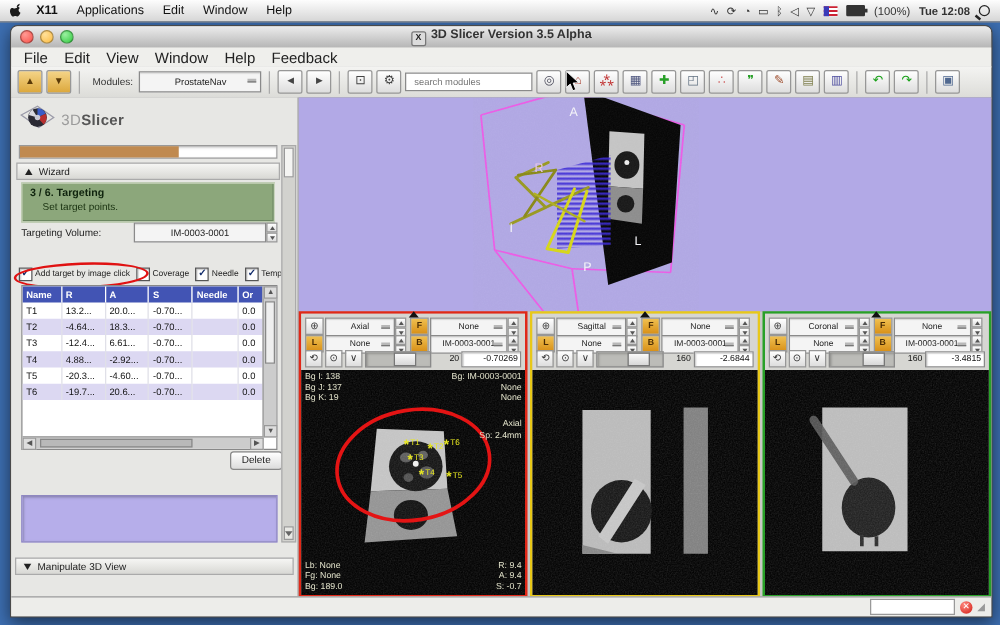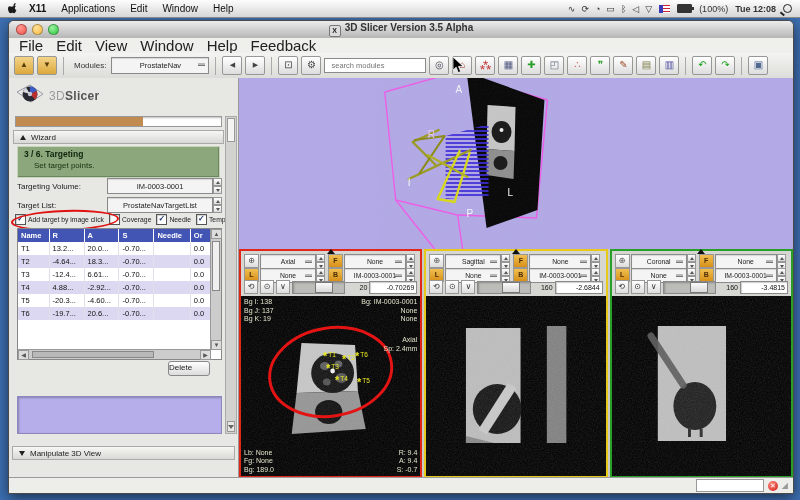--- a/index.html
+++ b/index.html
@@ -18,21 +18,21 @@
   
   .win{position:absolute;left:8px;top:20px;width:784px;height:472px;background:#e2e2e0;border:1px solid #4a4a4a;border-radius:6px 6px 0 0;box-shadow:0 4px 14px rgba(0,0,0,.55)}
   .titlebar{position:absolute;top:0;left:0;right:0;height:17px;background:linear-gradient(#ececec,#b6b6b6);border-bottom:1px solid #888;border-radius:5px 5px 0 0;display:flex;align-items:center}
   .lights{display:flex;gap:5px;margin-left:7px}
   .lt{width:9px;height:9px;border-radius:50%;border:.5px solid rgba(0,0,0,.3)}
   .lt.r{background:radial-gradient(circle at 35% 30%,#ff9a94,#f85048)}
   .lt.y{background:radial-gradient(circle at 35% 30%,#ffe09a,#fcbb40)}
   .lt.g{background:radial-gradient(circle at 35% 30%,#9af0a0,#30c93e)}
   .wtitle{position:absolute;left:0;right:0;text-align:center;font-size:10px;font-weight:bold;color:#333}
   .wtico{display:inline-block;width:10px;height:10px;background:#dcdcdc;border:1px solid #777;border-radius:2px;font-size:7px;line-height:9px;vertical-align:-2px;margin-right:4px;text-align:center;color:#222}
-  .appmenu{position:absolute;top:17px;left:0;right:0;height:15px;background:#efefec;border-bottom:1px solid #c2c2c2;display:flex;gap:13px;align-items:center;padding-left:10px;font-size:15px;color:#222}
+  .appmenu{position:absolute;top:17px;left:0;right:0;height:15px;background:#efefec;border-bottom:1px solid #c2c2c2;display:flex;gap:13px;align-items:center;padding-left:10px;font-size:12px;color:#222}
   
   .toolbar{position:absolute;top:32px;left:0;right:0;height:25px;background:linear-gradient(#f4f4f2,#dcdcd8);border-bottom:1px solid #a8a8a8;display:flex;align-items:center;gap:3px;padding:0 5px;font-size:8px}
   .tbtn{width:18px;height:17px;border:1px solid #979797;background:linear-gradient(#ffffff,#dddddd);border-radius:2px;font-size:10px;line-height:15px;text-align:center;color:#444;flex:0 0 auto}
   .folder{position:relative;background:linear-gradient(#f4d488,#dca83c);font-size:8px;line-height:16px;color:#5a3a08}
   .tsep{width:1px;height:18px;background:#aaa;margin:0 3px;flex:0 0 auto}
   .tlabel{color:#333;margin:0 2px 0 4px}
   .combo{height:13px;border:1px solid #8a8a8a;background:#f4f4f4;box-shadow:inset 0 1px 1px rgba(0,0,0,.12);display:flex;align-items:center;justify-content:center;position:relative;font-size:7.5px;color:#222}
   .combo .dash{position:absolute;right:3px;top:5px;width:7px;height:2px;background:#b8b8b8;border-bottom:1px solid #777}
   .tmod{width:96px;height:15px}
   .search{width:88px;height:13px;border:1px solid #8a8a8a;font-size:7.5px;padding:0 6px;background:#fff;color:#333}
@@ -67,21 +67,21 @@
   .ttscroll{position:absolute;top:0;left:0;right:10px;bottom:9px;overflow:hidden}
   table.tt{border-collapse:collapse;width:100%;font-size:7.5px}
   table.tt th{background:#4254b4;color:#fff;font-weight:bold;text-align:left;padding:2px 3px;border-right:1px solid #fff;font-size:7.5px}
   table.tt td{padding:2px 3px;border-right:1px solid #e0e0e8;color:#111}
   table.tt tr.alt td{background:#dcd8f2}
   .vsb{position:absolute;top:0;right:0;bottom:9px;width:10px;background:#ccc;border-left:1px solid #999}
   .vsb .th{position:absolute;top:12px;left:1px;right:1px;height:48px;background:#efefef;border:1px solid #888}
   .hsb{position:absolute;left:0;right:10px;bottom:0;height:9px;background:#ccc;border-top:1px solid #999}
   .hsb .th{position:absolute;left:14px;top:1px;bottom:1px;width:120px;background:#b9b9b9;border:1px solid #888}
   .sbarrow{position:absolute;width:9px;height:8px;font-size:6px;line-height:8px;text-align:center;color:#555;background:#ddd;border:1px solid #999}
-  .delbtn{position:absolute;top:283px;right:28px;width:40px;height:13px;border:1px solid #888;border-radius:3px;background:linear-gradient(#fff,#dcdcdc);font-size:8px;text-align:left;line-height:12px;color:#222}
+  .delbtn{position:absolute;top:283px;right:12px;width:40px;height:13px;border:1px solid #888;border-radius:3px;background:linear-gradient(#fff,#dcdcdc);font-size:8px;text-align:center;line-height:12px;color:#222}
   .posrow{top:300px}
   .posrow input{width:42px;height:11px;border:1px solid #999;box-shadow:inset 1px 1px 2px rgba(0,0,0,.2);margin-left:4px;background:#fff}
   .lavbox{position:absolute;top:318px;left:8px;right:16px;height:36px;background:#b6aeea;border:1px solid #8f88c0;box-shadow:inset 1px 1px 2px rgba(0,0,0,.25)}
   .pscroll{position:absolute;top:38px;right:1px;width:10px;height:316px;background:#d2d2ce;border:1px solid #aaa}
   .pscroll .th{position:absolute;top:1px;left:1px;right:1px;height:22px;background:#f4f4f2;border:1px solid #999}
   .pscroll .ar{position:absolute;bottom:1px;left:1px;right:1px;height:9px;background:#e8e8e4;border:1px solid #999;display:flex;align-items:center;justify-content:center}
   .msec{position:absolute;left:3px;right:3px}
   
   .main{flex:1;display:flex;flex-direction:column;background:#9a9a9a;min-width:0}
   .v3d{height:171px;background:#b2a9e6;position:relative;overflow:hidden;flex:0 0 auto}
@@ -246,30 +246,20 @@
 
         <div class="stepbox">
           <div class="t">3 / 6. Targeting</div>
           <div class="s">Set target points.</div>
         </div>
 
         <div class="frow" style="top:100px">
           <span class="lab">Targeting Volume:</span>
           <span class="combo fcombo">
               <span>IM-0003-0001</span>
-            </span>
-          <span class="spin">
-              <i class="u"></i>
-              <i class="d"></i>
-            </span>
-        </div>
-        <div class="frow" style="top:119px">
-          <span class="lab">Target List:</span>
-          <span class="combo fcombo">
-              <span>ProstateNavTargetList</span>
             </span>
           <span class="spin">
               <i class="u"></i>
               <i class="d"></i>
             </span>
         </div>
 
         <div class="checkrow">
             <span class="cb">✓</span>
             <span style="margin-right: 3px;">Add target by image click</span>

